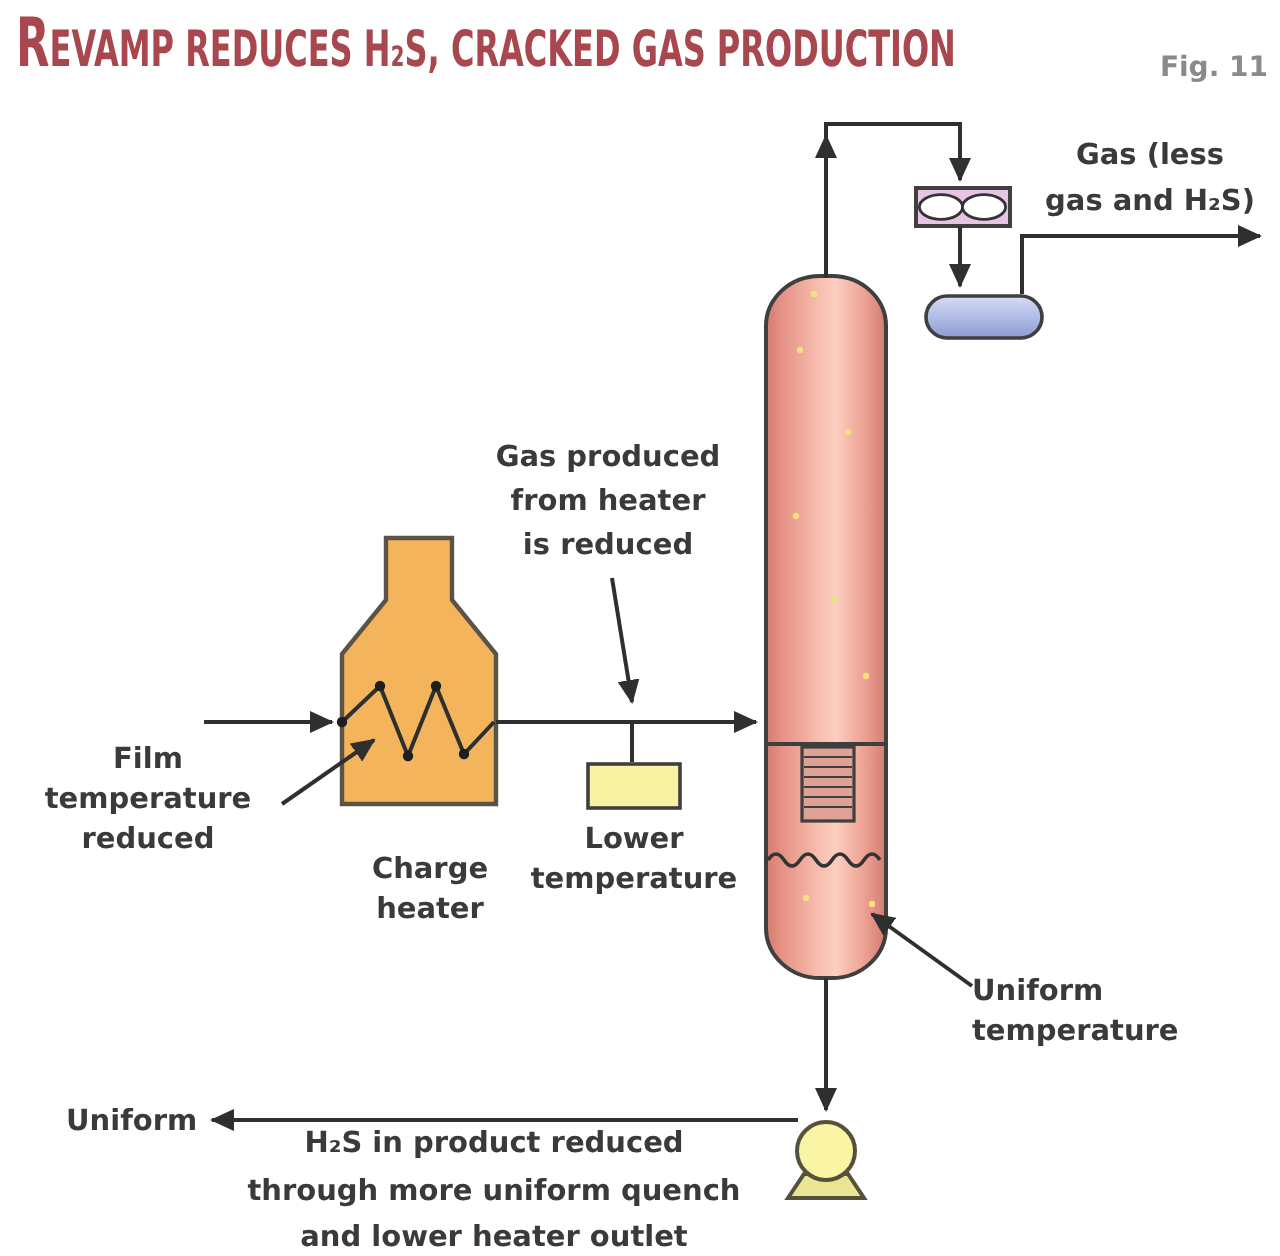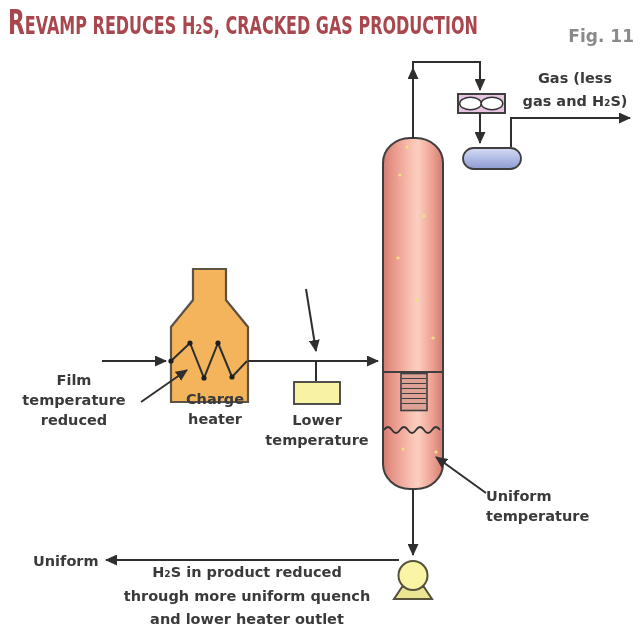--- a/index.html
+++ b/index.html
@@ -2,26 +2,26 @@
 <html><head>
 <meta charset="utf-8">
 <style>
   html,body{margin:0;padding:0;background:#fff;}
   #stage{position:relative;width:636px;height:628px;background:#ffffff;overflow:hidden;
          font-family:"DejaVu Sans",sans-serif;}
   #diagram-svg{position:absolute;left:0;top:0;}
   .title{position:absolute;left:8px;top:4px;transform:scaleX(0.64);transform-origin:0 0;
          white-space:nowrap;color:#a8474d;font-weight:bold;font-size:34px;line-height:36px;}
   .title .rest{font-size:25px;}
-  .fig{position:absolute;right:2px;top:26px;font-size:17px;font-weight:bold;color:#8a8a8a;}
+  .fig{position:absolute;right:2px;top:26px;font-size:14px;font-weight:bold;color:#8a8a8a;}
   .lbl{position:absolute;font-size:14.5px;font-weight:bold;color:#3a3a3a;
        white-space:pre-line;line-height:20px;}
   .ctr{text-align:center;}
   .lbl-film{left:14px;top:370px;width:120px;}
-  .lbl-charge{left:155px;top:389px;width:120px;}
+  .lbl-charge{left:155px;top:425px;width:120px;}
   .lbl-gasprod{left:234px;top:218px;width:140px;line-height:22px;}
   .lbl-lower{left:252px;top:410px;width:130px;}
   .lbl-uniform{left:486px;top:486px;line-height:20px;}
   .lbl-gasout{left:505px;top:67px;width:140px;line-height:23px;}
   .lbl-asphalt{left:33px;top:551px;}
   .lbl-h2s{left:97px;top:561px;width:300px;line-height:23.5px;}
 </style>
 </head>
 <body>
 
@@ -121,20 +121,23 @@
   </svg>
 
   <div class="title"><span class="cap">R</span><span class="rest">EVAMP REDUCES H₂S, CRACKED GAS PRODUCTION</span></div>
   <div class="fig">Fig. 11</div>
 
   <div class="lbl ctr lbl-film">Film
 temperature
 reduced</div>
   <div class="lbl ctr lbl-charge">Charge
 heater</div>
+  <div class="lbl ctr lbl-gasprod">Gas produced
+from heater
+is reduced</div>
   <div class="lbl ctr lbl-lower">Lower
 temperature</div>
   <div class="lbl lbl-uniform">Uniform
 temperature</div>
   <div class="lbl ctr lbl-gasout">Gas (less
 gas and H₂S)</div>
   <div class="lbl lbl-asphalt">Uniform</div>
   <div class="lbl ctr lbl-h2s">H₂S in product reduced
 through more uniform quench
 and lower heater outlet</div>

